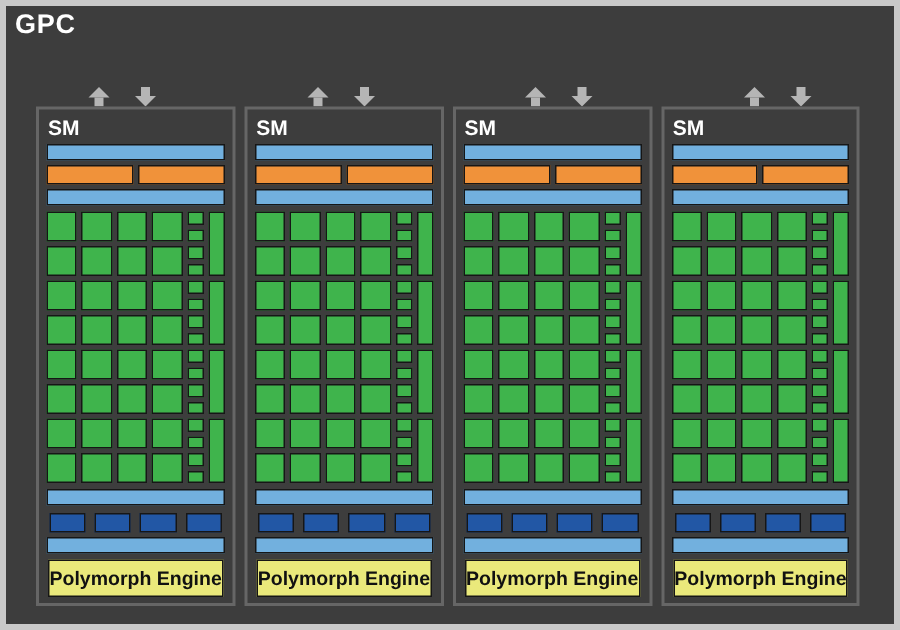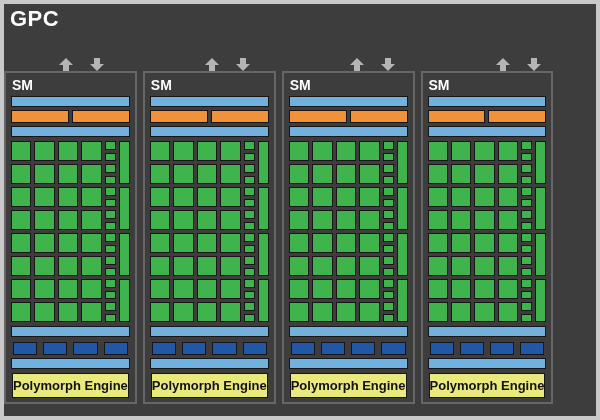--- a/index.html
+++ b/index.html
@@ -7,38 +7,38 @@
     --core_green:#3fb44c; --texture_blue:#2257a5; --engine_yellow:#eae97b; --arrow_gray:#b5b5b5;
     --sm_border:#666666; --block_border:#161616; --label_white:#ffffff; --label_black:#111111;
   }
   html,body{margin:0;padding:0;background:#888;}
   .frame{
     position:relative; width:600px; height:420px; box-sizing:border-box;
     background:var(--background); border:4px solid var(--frame);
     font-family:"Liberation Sans", sans-serif; overflow:hidden;
   }
   .gpc-title{position:absolute; left:6px; top:2px; color:var(--label_white);
-    font-weight:bold; font-size:22px; letter-spacing:0.5px;}
+    font-weight:bold; font-size:18px; letter-spacing:0.5px;}
   .raster{
     position:absolute; left:8px; top:24px; width:576px; height:28px; box-sizing:border-box;
     background:var(--engine_yellow); border:1px solid var(--block_border);
     display:flex; align-items:center; justify-content:center;
     font-weight:bold; font-size:15px; color:var(--label_black);
   }
   .arrows-row{position:absolute; left:8px; top:54px; width:576px; height:13px; display:flex; gap:6px;}
   .arrow-cell{flex:1; display:flex; justify-content:center; align-items:flex-end; gap:17px;}
   .arrow{position:relative; width:14px; height:13px;}
   .arrow div{position:absolute;}
   .a-head-up{top:0; left:0; width:0; height:0; border-left:7px solid transparent;
     border-right:7px solid transparent; border-bottom:7px solid var(--arrow_gray);}
   .a-shaft-up{top:7px; left:4px; width:6px; height:6px; background:var(--arrow_gray);}
   .a-head-dn{bottom:0; left:0; width:0; height:0; border-left:7px solid transparent;
     border-right:7px solid transparent; border-top:7px solid var(--arrow_gray);}
   .a-shaft-dn{top:0; left:4px; width:6px; height:6px; background:var(--arrow_gray);}
-  .sm-row{position:absolute; left:0; top:67px; width:476px; height:333px; display:flex; gap:6px;border-radius:14px;}
+  .sm-row{position:absolute; left:20px; top:67px; width:476px; height:333px; display:flex; gap:6px;border-radius:14px;}
   .sm{
     flex:1; box-sizing:border-box; border:2px solid var(--sm_border); background:var(--background);
     padding:4px 5px; display:flex; flex-direction:column;
   }
   .sm-label{color:var(--label_white); font-weight:bold; font-size:14px; line-height:16px;
     height:16px; margin:0 0 3px 1px;}
   .hbar{height:9px; background:var(--bar_blue); border:1px solid var(--block_border); margin-bottom:3px;}
   .sched-row{display:flex; gap:3px; margin-bottom:3px;}
   .sched{flex:1; height:11px; background:var(--scheduler_orange); border:1px solid var(--block_border);}
   .core-area{flex:1; display:flex; gap:3px; margin:1px 0 4px;}

